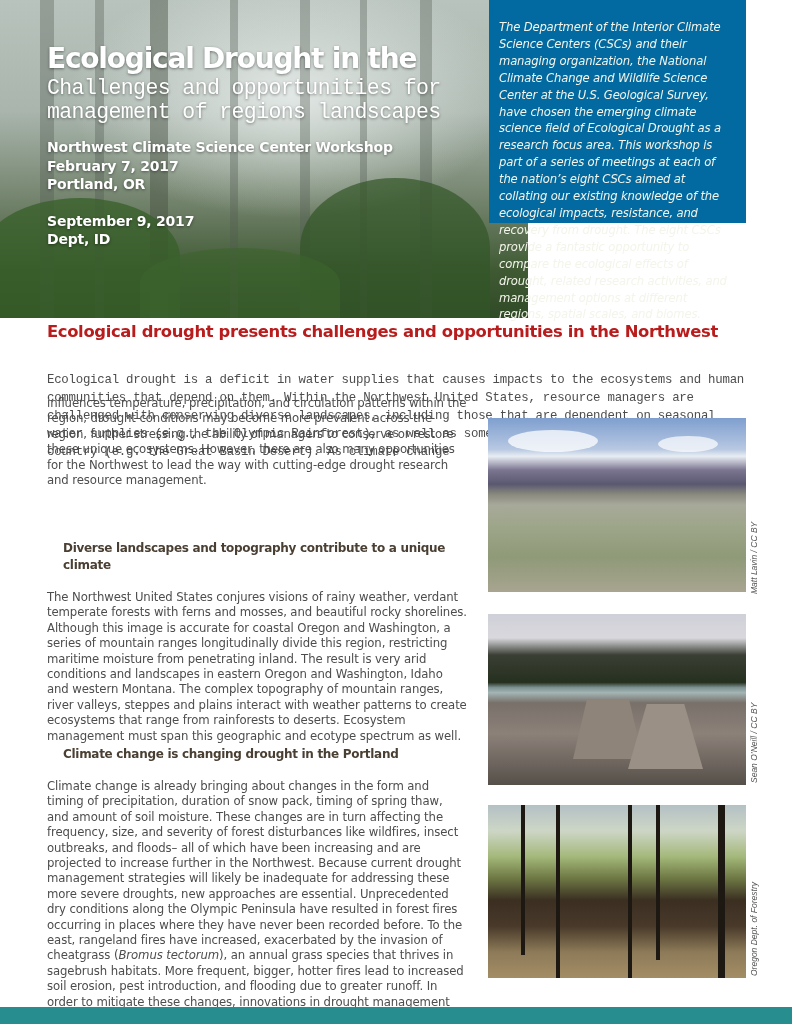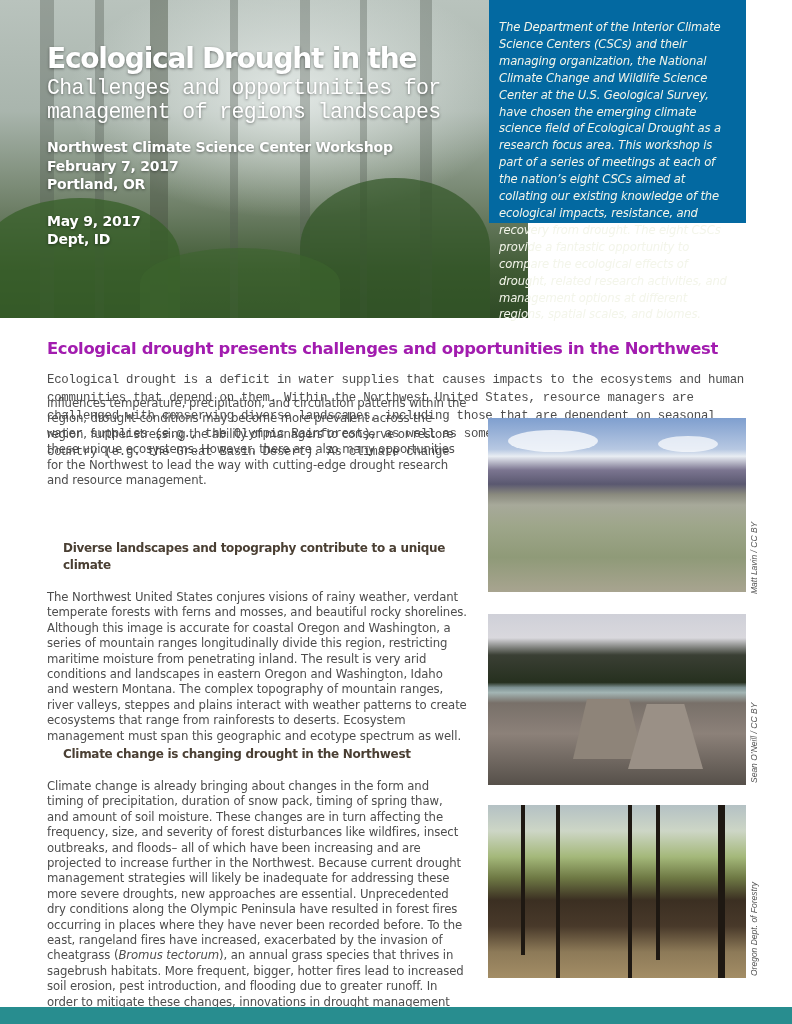--- a/index.html
+++ b/index.html
@@ -40,22 +40,22 @@
     position: absolute; left: 489px; top: 0; width: 257px; height: 223px;
     background: #0369a1; box-sizing: border-box; padding: 19px 10px 0 10px;
   }
   .intro-text {
     color: #f3f5ea; font-style: italic; font-size: 11.6px; line-height: 16.9px; letter-spacing: -0.15px;
     margin: 0;
   }
 
   
   .main-heading {
-    position: absolute; left: 47px; top: 339px; margin: 0;
-    color: #a21caf; font-size: 16.4px; font-weight: bold; letter-spacing: -0.35px;
+    position: absolute; left: 47px; top: 322px; margin: 0;
+    color: #b91c1c; font-size: 16.4px; font-weight: bold; letter-spacing: -0.35px;
   }
   .para { margin: 0; font-size: 11.7px; line-height: 15.4px; color: #4d4d4d; letter-spacing: -0.1px; }
   .intro-para-wide {
     position: absolute; left: 47px; top: 371px; width: 700px;
     font-family: Liberation Mono, monospace; font-size: 12.4px; line-height: 18px; letter-spacing: -0.25px;
   }
   .col-left { position: absolute; left: 47px; width: 420px; }
   .sub-heading {
     margin: 16px; color: #4a3f33; font-weight: bold; font-size: 12px; line-height: 17px; letter-spacing: -0.3px;
   }
@@ -99,21 +99,21 @@
     </h1>
     <h2 class="hero-subtitle">
       <span>Challenges and opportunities for</span><br>
       <span>management of regions landscapes</span>
     </h2>
     <div class="hero-meta">
       <div>Northwest Climate Science Center Workshop</div>
       <div>February 7, 2017</div>
       <div>Portland, OR</div>
       <div class="gap"></div>
-      <div>May 9, 2017</div>
+      <div>September 9, 2017</div>
       <div>Dept, ID</div>
     </div>
   </div>
 </div>
 
 <div class="intro-box">
   <p class="intro-text">The Department of the Interior Climate Science Centers (CSCs) and their managing organization, the National Climate Change and Wildlife Science Center at the U.S. Geological Survey, have chosen the emerging climate science field of Ecological Drought as a research focus area. This workshop is part of a series of meetings at each of the nation’s eight CSCs aimed at collating our existing knowledge of the ecological impacts, resistance, and recovery from drought. The eight CSCs provide a fantastic opportunity to compare the ecological effects of drought, related research activities, and management options at different regions, spatial scales, and biomes.</p>
 </div>
 
 <h2 class="main-heading">Ecological drought presents challenges and opportunities in the Northwest</h2>
@@ -121,21 +121,21 @@
 <div class="col-left" style="top:396px;">
   <p class="para">influences temperature, precipitation, and circulation patterns within the region, drought conditions may become more prevalent across the region, further stressing the ability of managers to conserve or restore these unique ecosystems. However, there are also many opportunities for the Northwest to lead the way with cutting-edge drought research and resource management.</p>
 </div>
 
 <div class="col-left" style="top:524px;">
   <h3 class="sub-heading">Diverse landscapes and topography contribute to a unique climate</h3>
   <p class="para" style="margin-top:1px;">The Northwest United States conjures visions of rainy weather, verdant temperate forests with ferns and mosses, and beautiful rocky shorelines. Although this image is accurate for coastal Oregon and Washington, a series of mountain ranges longitudinally divide this region, restricting maritime moisture from penetrating inland. The result is very arid conditions and landscapes in eastern Oregon and Washington, Idaho and western Montana. The complex topography of mountain ranges, river valleys, steppes and plains interact with weather patterns to create ecosystems that range from rainforests to deserts. Ecosystem management must span this geographic and ecotype spectrum as well.</p>
 </div>
 
 <div class="col-left" style="top:730px;">
-  <h3 class="sub-heading">Climate change is changing drought in the Northwest</h3>
+  <h3 class="sub-heading">Climate change is changing drought in the Portland</h3>
   <p class="para" style="margin-top:1px;"><span>Climate change is already bringing about changes in the form and timing of precipitation, duration of snow pack, timing of spring thaw, and amount of soil moisture. These changes are in turn affecting the frequency, size, and severity of forest disturbances like wildfires, insect outbreaks, and floods– all of which have been increasing and are projected to increase further in the Northwest. Because current drought management strategies will likely be inadequate for addressing these more severe droughts, new approaches are essential. Unprecedented dry conditions along the Olympic Peninsula have resulted in forest fires occurring in places where they have never been recorded before. To the east, rangeland fires have increased, exacerbated by the invasion of cheatgrass (</span><em>Bromus tectorum</em><span>), an annual grass species that thrives in sagebrush habitats. More frequent, bigger, hotter fires lead to increased soil erosion, pest introduction, and flooding due to greater runoff. In order to mitigate these changes, innovations in drought management must consider the diversity of the region.</span></p>
 </div>
 
 <div class="photo photo-1">
   <div style="position:absolute;left:20px;top:12px;width:90px;height:22px;background:rgba(255,255,255,0.75);border-radius:50%;"></div>
   <div style="position:absolute;left:170px;top:18px;width:60px;height:16px;background:rgba(255,255,255,0.7);border-radius:50%;"></div>
 </div>
 <div class="credit" style="top:594px;">Matt Lavin / CC BY</div>
 
 <div class="photo photo-2">

